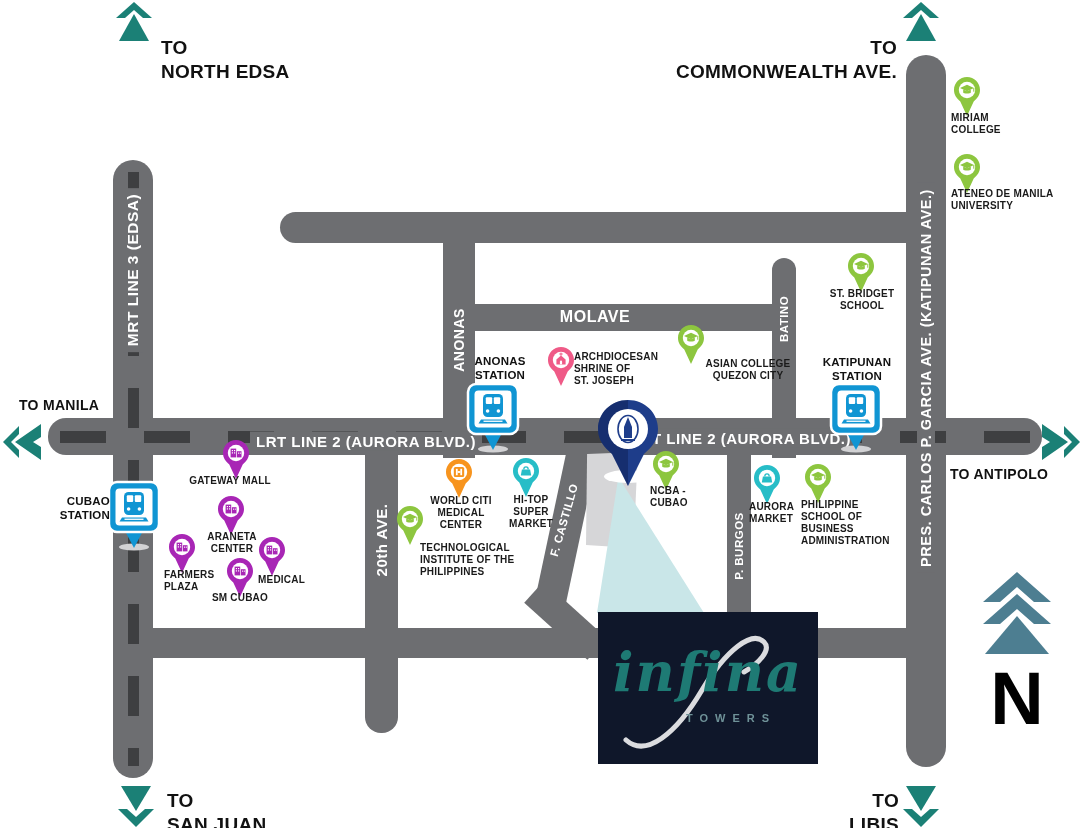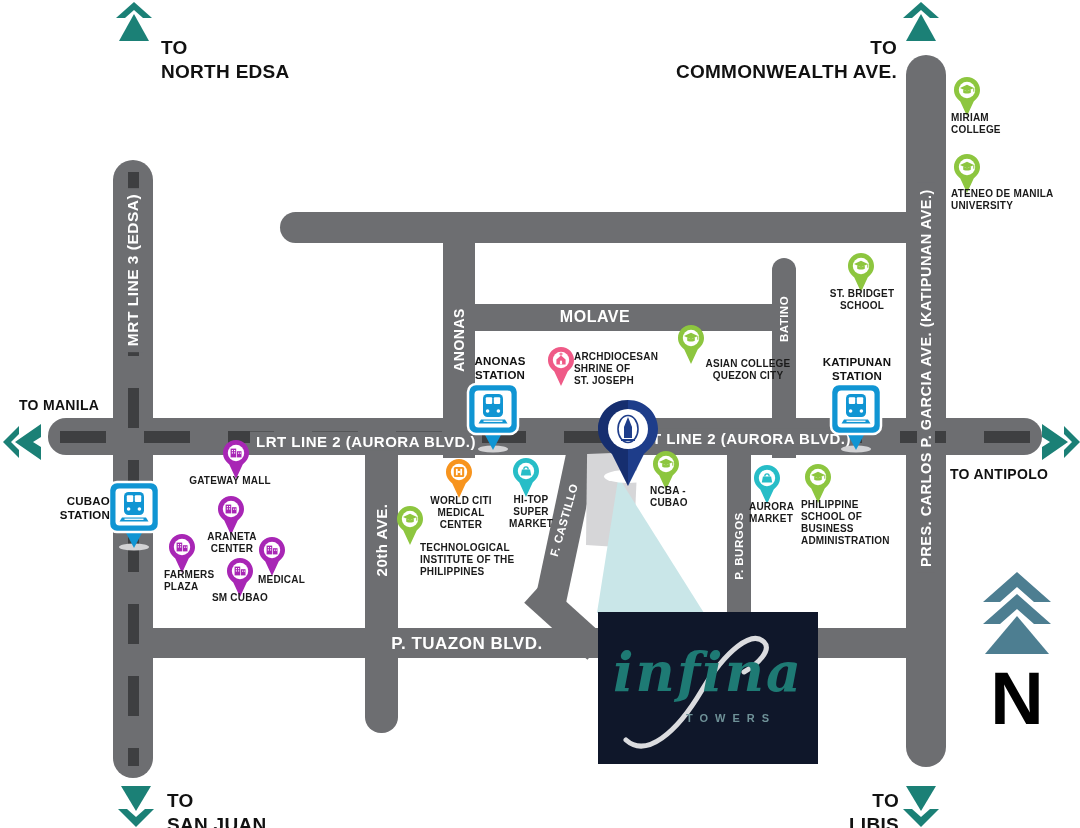--- a/index.html
+++ b/index.html
@@ -61,21 +61,20 @@
   <div id="tip-shadow"></div>
 
   <div class="roadlabel vlabel" style="left:133px;top:270px;font-size:15.5px;">MRT LINE 3 (EDSA)</div>
   <div class="roadlabel vlabel" style="left:926px;top:378px;font-size:14.5px;">PRES. CARLOS P. GARCIA AVE. (KATIPUNAN AVE.)</div>
   <div class="roadlabel" style="left:366px;top:441px;font-size:15px;">LRT LINE 2 (AURORA BLVD.)</div>
   <div class="roadlabel" style="left:741px;top:438px;font-size:15px;">LRT LINE 2 (AURORA BLVD.)</div>
   <div class="roadlabel" style="left:595px;top:317px;font-size:16px;background:none;">MOLAVE</div>
   <div class="roadlabel vlabel" style="left:459px;top:340px;font-size:14px;background:none;">ANONAS</div>
   <div class="roadlabel vlabel" style="left:784px;top:319px;font-size:11.5px;background:none;">BATINO</div>
   <div class="roadlabel vlabel" style="left:381px;top:540px;font-size:15px;background:none;">20th AVE.</div>
-  <div class="roadlabel" style="left:467px;top:644px;font-size:17px;background:none;">P. TUAZON BLVD.</div>
   <div class="roadlabel vlabel" style="left:739px;top:546px;font-size:11.5px;background:none;">P. BURGOS</div>
   <div class="roadlabel" style="left:564px;top:520px;font-size:11.5px;background:none;transform:translate(-50%,-50%) rotate(-74deg);">F. CASTILLO</div>
 
   <svg class="abs" style="left:116px;top:2px;" width="36" height="40" viewBox="0 0 36 40">
     <path d="M18 0 L36 16 H27 L18 8 L9 16 H0 Z" fill="#1b8076"></path>
     <path d="M18 12 L33 39 H3 Z" fill="#1b8076"></path>
   </svg>
   <svg class="abs" style="left:903px;top:2px;" width="36" height="40" viewBox="0 0 36 40">
     <path d="M18 0 L36 16 H27 L18 8 L9 16 H0 Z" fill="#1b8076"></path>
     <path d="M18 12 L33 39 H3 Z" fill="#1b8076"></path>

